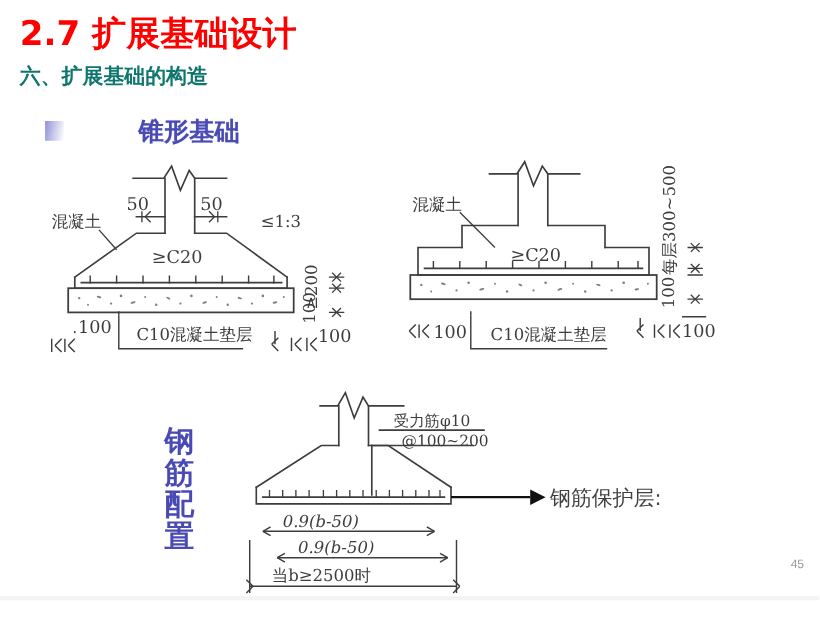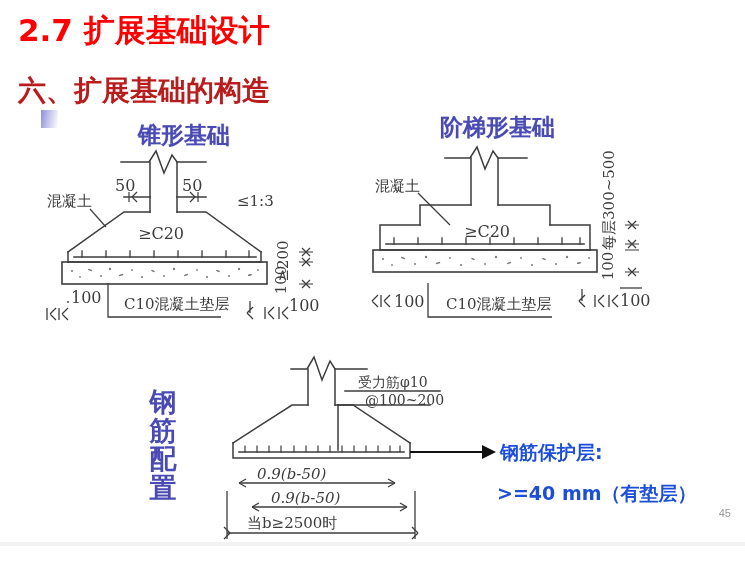--- a/index.html
+++ b/index.html
@@ -17,22 +17,22 @@
     overflow:hidden;
   }
   
   .main-title{
     position:absolute;left:18px;top:10px;
     font-size:31px;font-weight:bold;color:#ff0000;
     letter-spacing:0px;white-space:nowrap;
     font-family:"DejaVu Sans","Liberation Sans",sans-serif;
   }
   .sub-title{
-    position:absolute;left:18px;top:72px;
-    font-size:28px;font-weight:bold;color:#b91c1c;
+    position:absolute;left:18px;top:56px;
+    font-size:19px;font-weight:bold;color:#0f766e;
     white-space:nowrap;
     font-family:"DejaVu Sans","Liberation Sans",sans-serif;
   }
   
   .fig-caption{
     position:absolute;
     font-size:23px;font-weight:bold;color:#4a4ab4;
     white-space:nowrap;
     font-family:"DejaVu Sans","Liberation Sans",sans-serif;
     text-shadow:0 0 1px rgba(74,74,180,.35);
@@ -41,21 +41,21 @@
   .blue-artifact{
     position:absolute;left:41px;top:110px;width:17px;height:18px;
     background:linear-gradient(100deg,#7b7bd0 0%, #b9b9e8 45%, rgba(255,255,255,0) 100%);
     opacity:.85;
   }
   
   .svgwrap{position:absolute;}
   
   .note{
     position:absolute;
-    color:#1d4ed8;font-weight:bold;white-space:nowrap;
+    color:#404040;font-weight:normal;white-space:nowrap;
     font-family:"DejaVu Sans","Liberation Sans",sans-serif;
   }
   .note-head{font-size:19px;}
   .note-line{font-size:19px;}
   
   .vert-label{
     position:absolute;left:146px;top:388px;
     width:34px;
     font-size:27px;font-weight:bold;color:#4a4ab4;
     line-height:1.06;
@@ -79,21 +79,21 @@
 </head>
 <body>
 
 <div id="slide">
 
   <div class="main-title">2.7 扩展基础设计</div>
   <div class="sub-title">六、扩展基础的构造</div>
 
   <div class="blue-artifact"></div>
 
-  <div class="fig-caption" style="left:126px;top:120px;margin-left:12px;">锥形基础</div>
+  <div class="fig-caption" style="left:126px;top:104px;">锥形基础</div>
 
   <div class="svgwrap" style="left:46px;top:149px;">
     <svg width="300" height="180" viewBox="0 0 300 180" xmlns="http://www.w3.org/2000/svg">
       <g stroke="#3d3d3d" fill="none" stroke-width="1.5" stroke-linecap="square">
 
         <path d="M75 13 H103 L110 2 L118 24 L126 6 L131 13 H160"></path>
 
         <path d="M104 13 V63"></path>
         <path d="M131 13 V63"></path>
 
@@ -174,21 +174,20 @@
 
         <path d="M204 18 v12 M201 30 l6 -6 M201 30 l6 6"></path>
         <path d="M222 30 l6 -6 M222 30 l6 6 M219 24 v12 M236 30 l6 -6 M236 30 l6 6 M233 24 v12"></path>
       </g>
       <text x="25" y="20" font-size="16">100</text>
       <text x="78" y="26" font-size="15">C10混凝土垫层</text>
       <text x="243" y="28" font-size="16">100</text>
     </svg>
   </div>
 
-  <div class="fig-caption" style="left:440px;top:112px;">阶梯形基础</div>
 
   <div class="svgwrap" style="left:370px;top:145px;">
     <svg width="300" height="180" viewBox="0 0 300 180" xmlns="http://www.w3.org/2000/svg">
       <g stroke="#3d3d3d" fill="none" stroke-width="1.5" stroke-linecap="square">
 
         <path d="M75 13 H100 L107 2 L115 24 L123 6 L128 13 H157"></path>
 
         <path d="M101 13 V60"></path>
         <path d="M128 13 V60"></path>
 
@@ -317,18 +316,17 @@
   <div class="svgwrap" style="left:410px;top:440px;">
     <svg width="90" height="24" viewBox="0 0 90 24" xmlns="http://www.w3.org/2000/svg">
       <g stroke="#111111" stroke-width="2" fill="none">
         <path d="M0 12 H72"></path>
       </g>
       <path d="M72 5 L86 12 L72 19 Z" fill="#111111"></path>
     </svg>
   </div>
 
   <div class="note note-head" style="left:500px;top:440px;">钢筋保护层:</div>
-  <div class="note note-line" style="left:497px;top:481px;">&gt;=40 mm（有垫层）</div>
 
   <div class="page-num">45</div>
 
   <div class="edge-bottom"></div>
 </div>
 
 </body></html>

